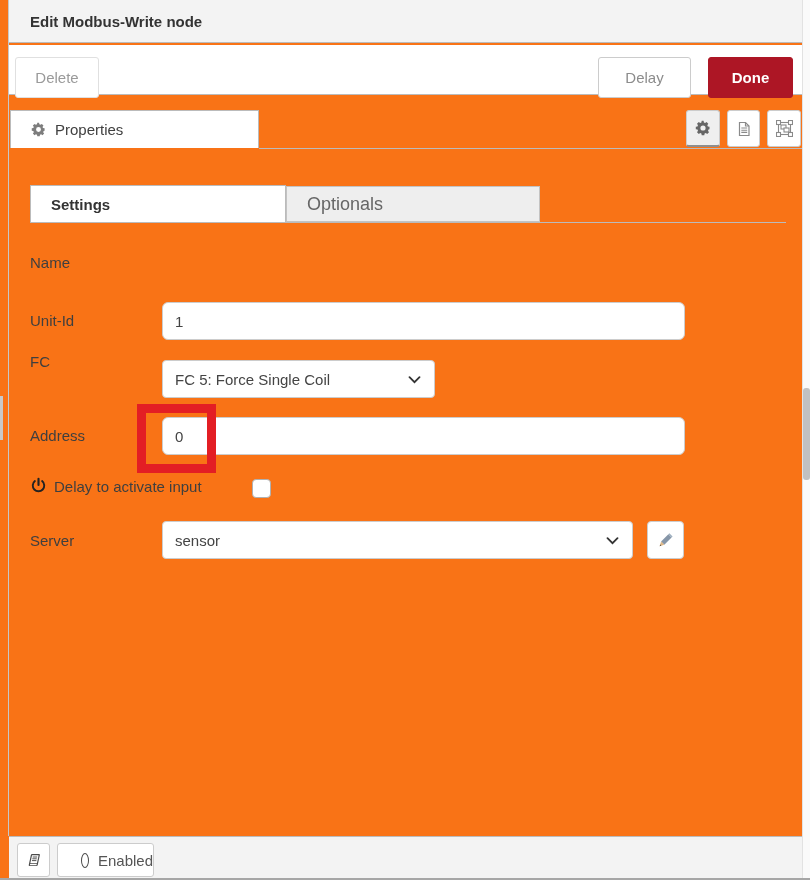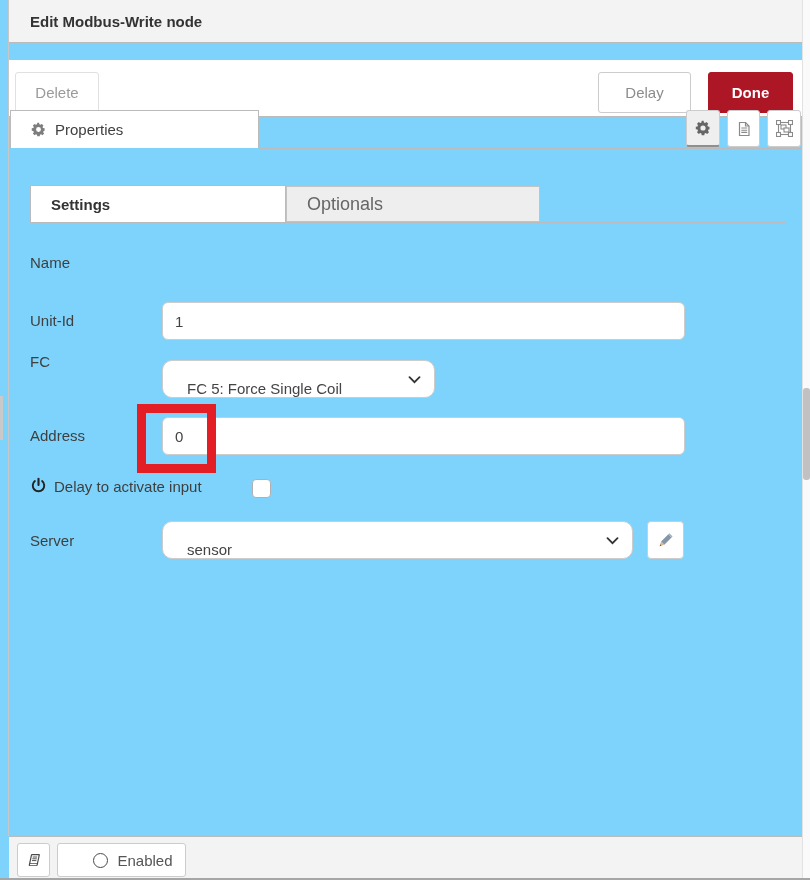--- a/index.html
+++ b/index.html
@@ -1,38 +1,38 @@
 <!DOCTYPE html>
 <html><head>
 <meta charset="utf-8">
 <style>
   * { margin:0; padding:0; box-sizing:border-box; }
   html,body { background:#fff; }
   #app {
     position:relative; width:810px; height:880px; overflow:hidden;
-    font-family:"Liberation Sans", sans-serif; background:#7dd3fc; color:#333;
+    font-family:"Liberation Sans", sans-serif; background:#f97316; color:#333;
   }
   
   .left-edge-line { position:absolute; left:8px; top:0; width:1px; height:836px; background:#c7c7c7; }
   .left-mini-thumb { position:absolute; left:0; top:396px; width:3px; height:44px; background:#c9c9c9; }
 
   
   .scroll-track { position:absolute; left:802px; top:0; width:8px; height:880px; background:#fafafa; border-left:1px solid #e2e2e2; }
   .scroll-thumb { position:absolute; left:803px; top:388px; width:7px; height:92px; background:#c1c1c1; border-radius:3px; }
 
   
   .tray-header {
     position:absolute; left:9px; top:0; width:793px; height:43px;
     background:#f3f3f3; border-bottom:1px solid #bbb;
     display:flex; align-items:center; padding-left:21px;
   }
   .tray-title { font-size:15px; font-weight:bold; color:#333; }
 
   
-  .tray-toolbar { position:absolute; left:9px; top:60px; width:793px; height:57px; background:#fff; border-bottom:1px solid #bbb; }
+  .tray-toolbar { position:absolute; left:9px; top:45px; width:793px; height:50px; background:#fff; border-bottom:1px solid #bbb; }
   .btn {
     position:absolute; display:flex; align-items:center; justify-content:center;
     height:41px; font-size:15px; border-radius:3px; background:#fff;
     border:1px solid #d6d6d6; color:#8c8c8c; cursor:pointer;
   }
   .btn-delete { left:6px; top:12px; width:84px; border-color:#e0e0e0; color:#9a9a9a; }
   .btn-cancel { left:589px; top:12px; width:93px; border-color:#ccc; }
   .btn-done   { left:699px; top:12px; width:85px; background:#AD1625; border-color:#AD1625; color:#fff; font-weight:600; }
 
   
@@ -71,22 +71,22 @@
 
   
   .form-label { position:absolute; left:30px; font-size:15px; color:#3f3f3f; }
   .text-input {
     position:absolute; left:162px; width:523px; height:38px;
     border:1px solid #ccc; border-radius:6px; padding:0 12px;
     font-family:"Liberation Sans", sans-serif; font-size:15px; color:#444; background:#fff; outline:none;
   }
   .fake-select {
     position:absolute; left:162px; height:38px; background:#fff;
-    border:1px solid #ccc; border-radius:10px;
-    display:flex; align-items:flex-end; padding:0 24px;
+    border:1px solid #ccc; border-radius:4px;
+    display:flex; align-items:center; padding:0 12px;
     font-size:15px; color:#444; cursor:pointer;
   }
   .fake-select .chev { position:absolute; right:13px; top:15px; }
 
   .annotation-box {
     position:absolute; left:137px; top:404px; width:79px; height:69px;
     border:9px solid #e31e24; pointer-events:none; z-index:5;
   }
 
   .delay-row { position:absolute; left:30px; top:477px; display:flex; align-items:center; gap:7px; }
@@ -106,21 +106,21 @@
   .tray-footer {
     position:absolute; left:9px; top:836px; width:793px; height:42px;
     background:#f3f3f3; border-top:1px solid #bbb;
   }
   .footer-btn {
     position:absolute; top:6px; height:34px; background:#fff;
     border:1px solid #ccc; border-radius:3px; cursor:pointer;
     display:flex; align-items:center; justify-content:center;
   }
   .footer-info-btn { left:8px; width:33px; }
-  .footer-enabled-btn { left:48px; width:129px; gap:9px; font-size:15px; color:#555;padding-left:23px; }
+  .footer-enabled-btn { left:48px; width:97px; gap:9px; font-size:15px; color:#555;padding-left:23px; }
   .enabled-circle { width:15px; height:15px; border:1.5px solid #4a4a4a; border-radius:50%; background:transparent; }
   .bottom-line { position:absolute; left:0; bottom:0; width:810px; height:2px; background:#a6a6a6; }
 
   svg { display:block; }
 </style>
 </head>
 <body>
 
 <div id="app">
 

